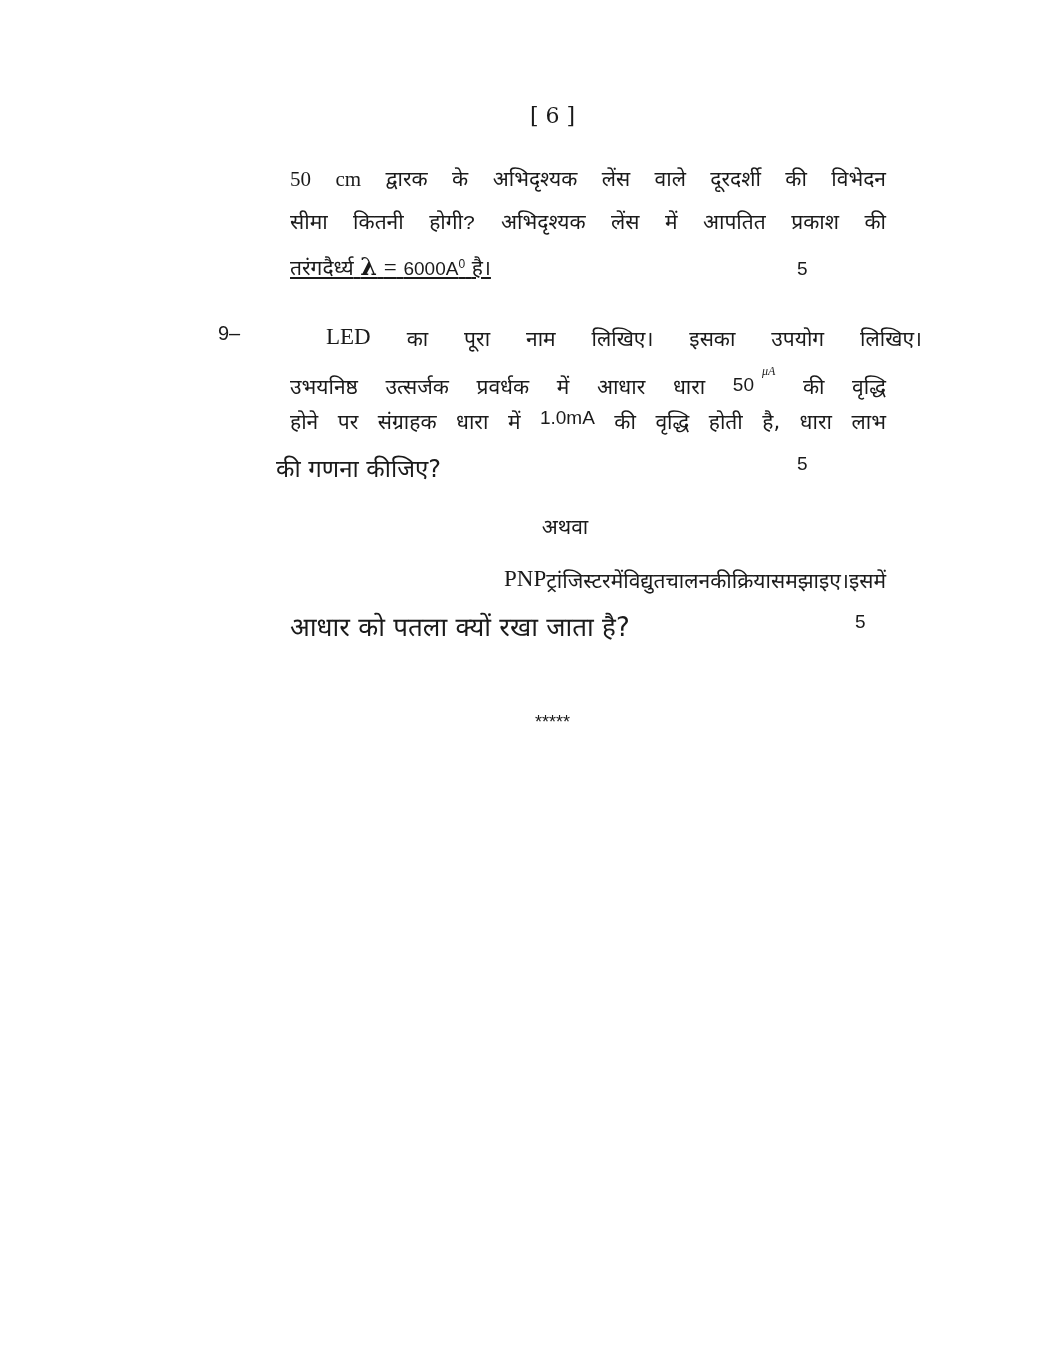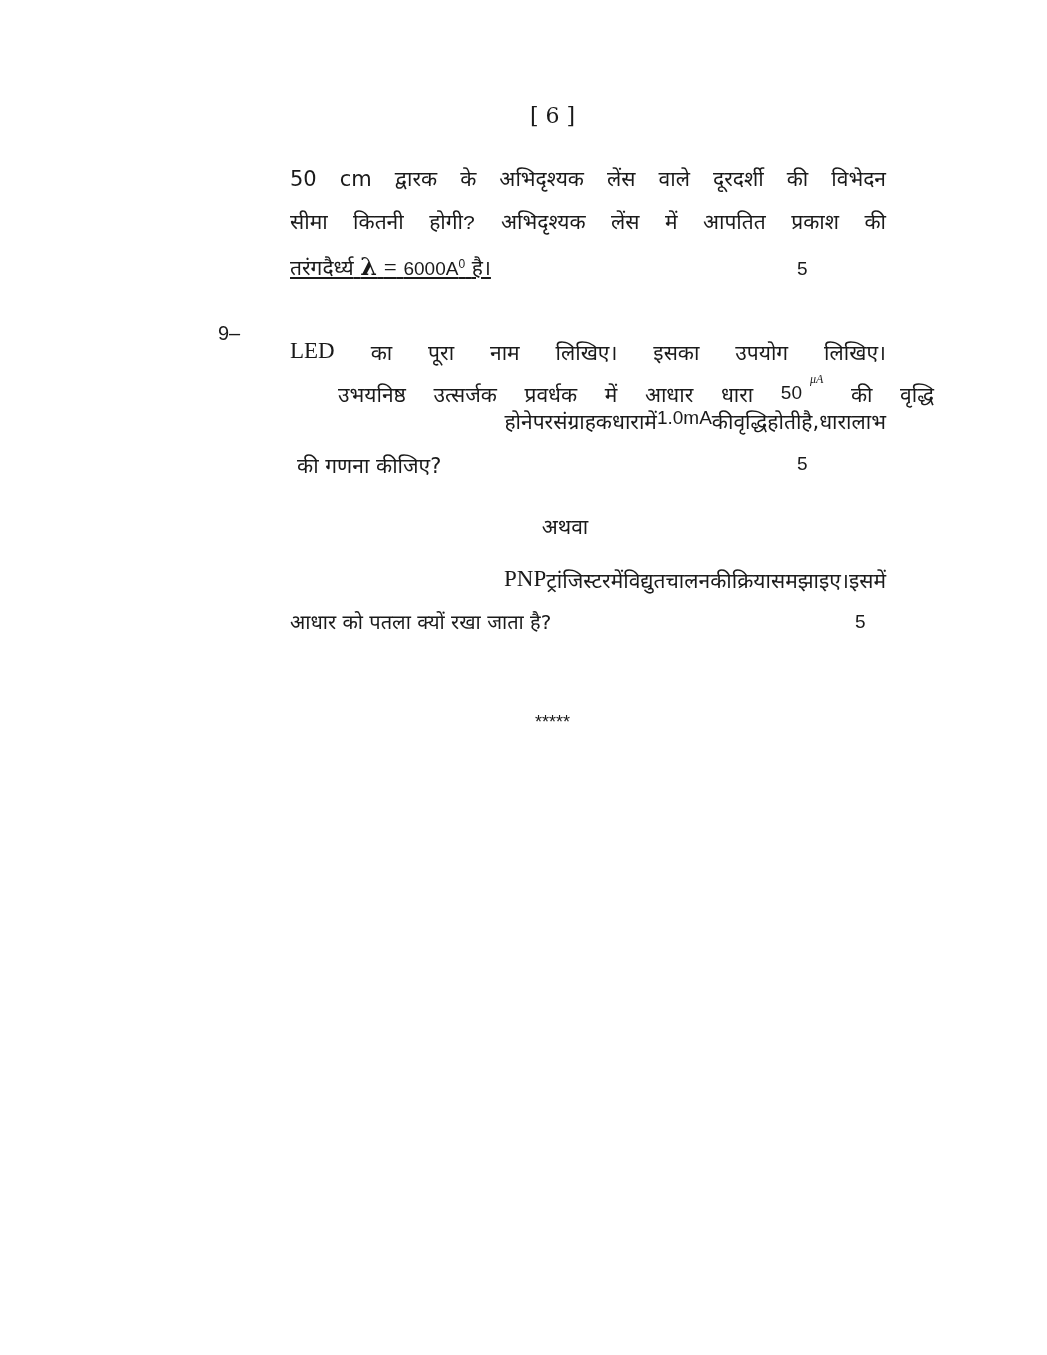--- a/index.html
+++ b/index.html
@@ -16,92 +16,92 @@
   .stars { left:0; width:1105px; text-align:center; font-family:"Liberation Sans", sans-serif; font-size:18px; }
   .sup { font-family:"Liberation Serif", serif; font-style:italic; font-size:12px; position:relative; top:-16px; }
   .lambda { font-family:"DejaVu Serif", serif; font-size:24px; font-weight:bold; }
 </style>
 </head>
 <body>
 
 <div class="abs page-num">[ 6 ]</div>
 
 <div>
-  <div class="abs line" style="top:164px;">
+  <div class="abs line" style="top:164px;font-family:Liberation Serif, serif;">
     <span style="width:596px; text-align:justify; text-align-last:justify;">50 cm द्वारक के अभिदृश्यक लेंस वाले दूरदर्शी की विभेदन</span>
   </div>
   <div class="abs line" style="top:207px;font-family:Liberation Mono, monospace;">
     <span style="width:596px; text-align:justify; text-align-last:justify;">सीमा कितनी होगी? अभिदृश्यक लेंस में आपतित प्रकाश की</span>
   </div>
   <div class="abs" style="left:290px; top:252px; font-size:21px;text-decoration:underline;">
     <span>तरंगदैर्ध्य</span>
     <span class="lambda">λ</span>
     <span class="latin">=</span>
     <span class="sans"><span>6000A</span><sup style="font-size:12px;">0</sup></span>
     <span>है।</span>
   </div>
   <div class="abs marks" style="left:797px; top:258px;">5</div>
 </div>
 
 <div>
   <div class="abs qnum" style="top:322px;">9–</div>
 
-  <div class="abs line" style="top:338px;">
+  <div class="abs line" style="top:324px;margin-left:36px;">
     <span class="latin">LED</span>
     <span>का</span>
     <span>पूरा</span>
     <span>नाम</span>
     <span>लिखिए।</span>
     <span>इसका</span>
     <span>उपयोग</span>
     <span>लिखिए।</span>
   </div>
 
-  <div class="abs line" style="top:380px;margin-left:48px;">
+  <div class="abs line" style="top:372px;">
     <span>उभयनिष्ठ</span>
     <span>उत्सर्जक</span>
     <span>प्रवर्धक</span>
     <span>में</span>
     <span>आधार</span>
     <span>धारा</span>
     <span><span class="sans">50</span><span class="sup" style="margin-left:8px;">μA</span></span>
     <span>की</span>
     <span>वृद्धि</span>
   </div>
 
-  <div class="abs line" style="top:407px;justify-content:flex-end;">
+  <div class="abs line" style="top:407px;">
     <span>होने</span>
     <span>पर</span>
     <span>संग्राहक</span>
     <span>धारा</span>
     <span>में</span>
     <span class="sans">1.0mA</span>
     <span>की</span>
     <span>वृद्धि</span>
     <span>होती</span>
     <span>है,</span>
     <span>धारा</span>
     <span>लाभ</span>
   </div>
 
-  <div class="abs" style="left:297px; top:451px; font-size:21px;">की गणना कीजिए?</div>
+  <div class="abs" style="left:276px; top:451px; font-size:24px;">की गणना कीजिए?</div>
   <div class="abs marks" style="left:797px; top:453px;">5</div>
 </div>
 
 <div class="abs center" style="top:512px;">अथवा</div>
 
 <div>
   <div class="abs line" style="left:302px; width:584px; top:566px;justify-content:flex-end;">
     <span class="latin">PNP</span>
     <span>ट्रांजिस्टर</span>
     <span>में</span>
     <span>विद्युत</span>
     <span>चालन</span>
     <span>की</span>
     <span>क्रिया</span>
     <span>समझाइए।</span>
     <span>इसमें</span>
   </div>
-  <div class="abs" style="left:290px; top:608px; font-size:20px;">आधार को पतला क्यों रखा जाता है?</div>
+  <div class="abs" style="left:290px; top:608px; font-size:26px;">आधार को पतला क्यों रखा जाता है?</div>
   <div class="abs marks" style="left:855px; top:611px;">5</div>
 </div>
 
 <div class="abs stars" style="top:712px;">*****</div>
 
 </body></html>

